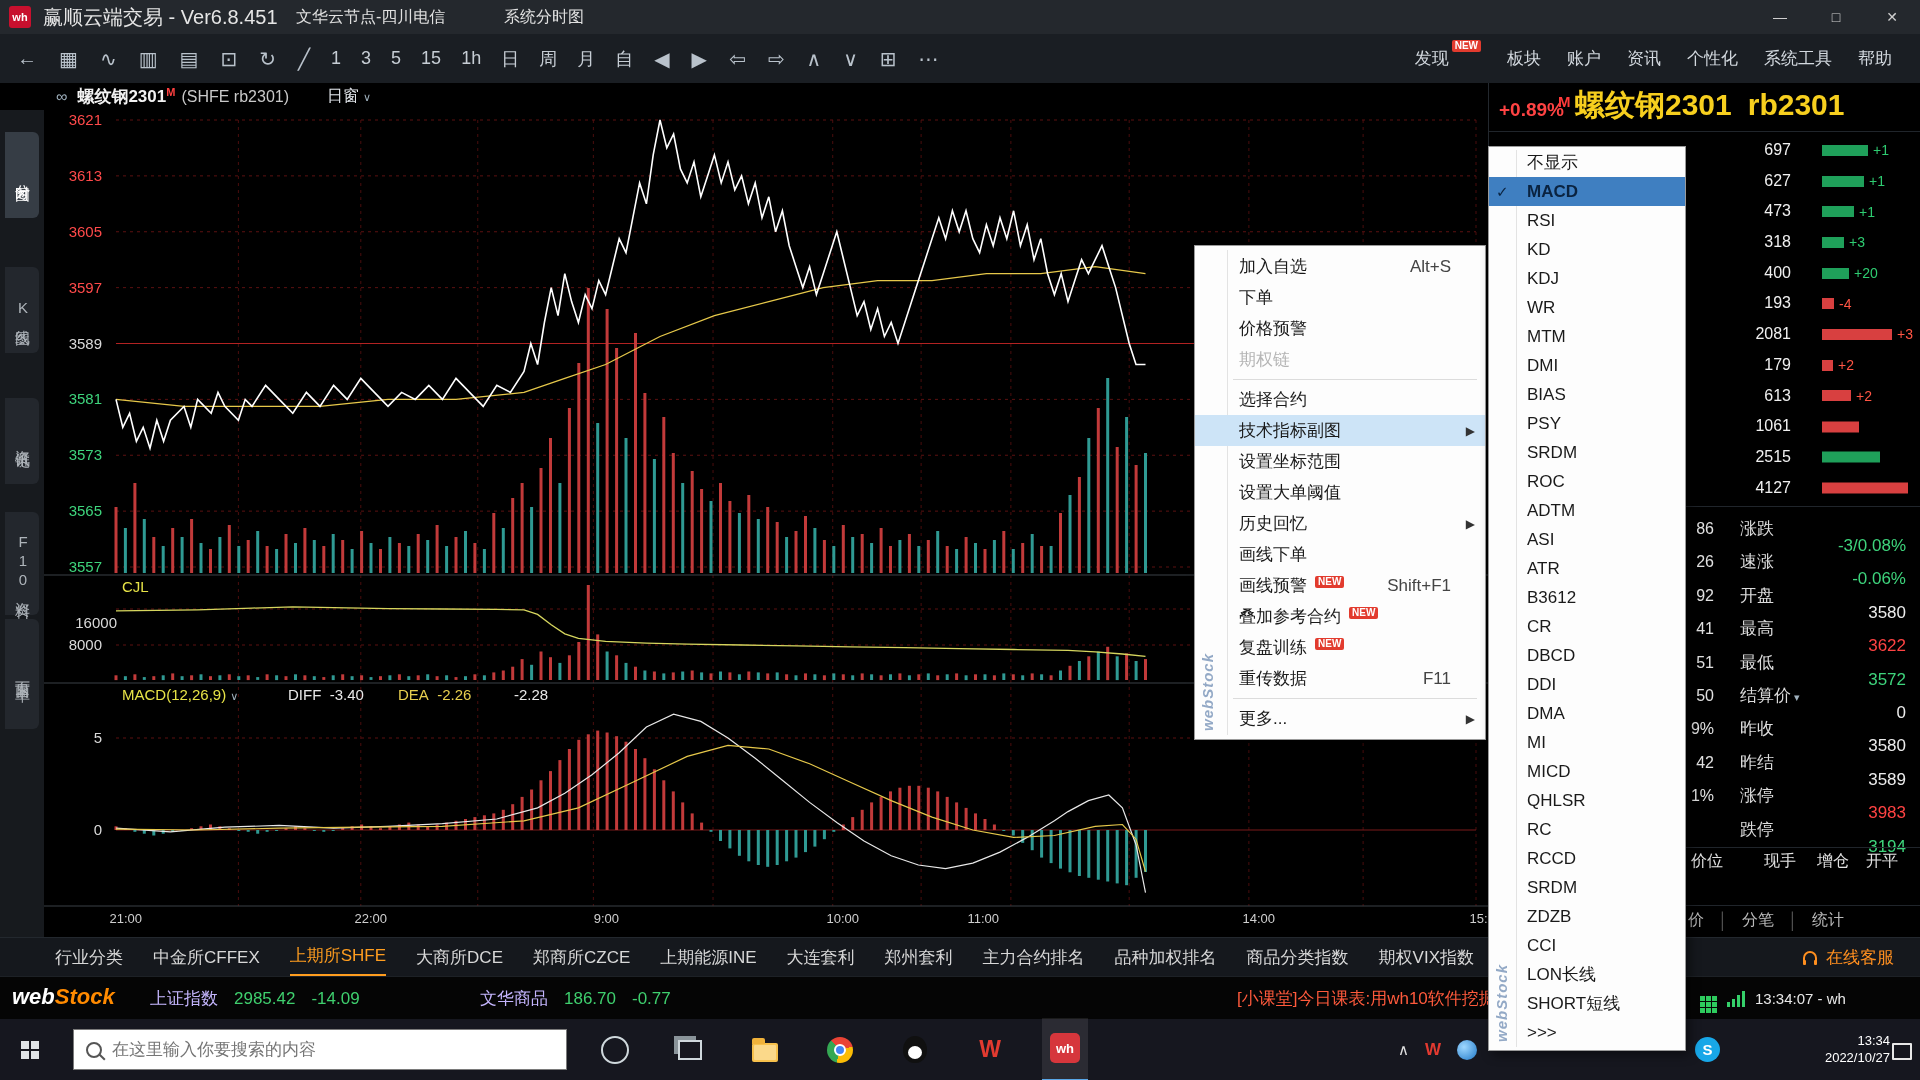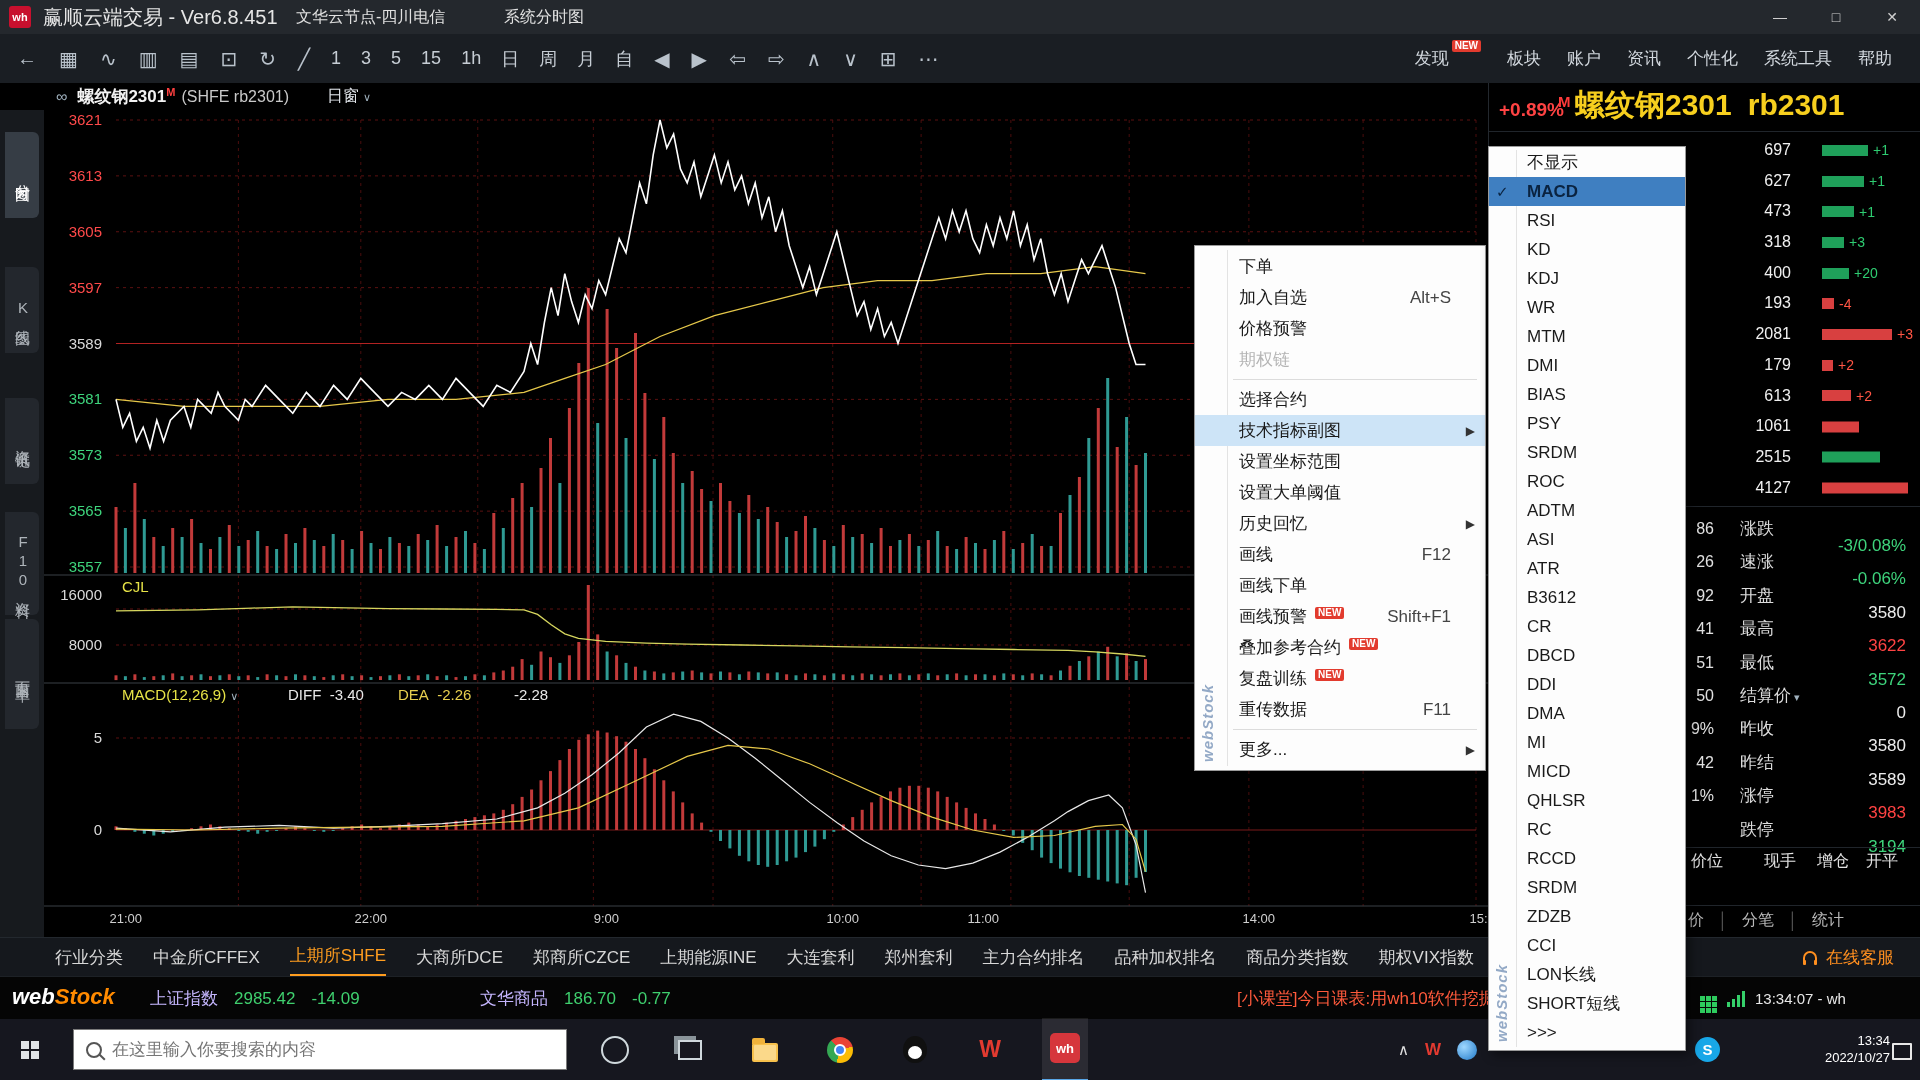--- a/index.html
+++ b/index.html
@@ -609,21 +609,21 @@
     <div id="price-axis">
         <div class="ax-label ax-up" style="top: 1px;">3621</div>
         <div class="ax-label ax-up" style="top: 56.875px;">3613</div>
         <div class="ax-label ax-up" style="top: 112.75px;">3605</div>
         <div class="ax-label ax-up" style="top: 168.625px;">3597</div>
         <div class="ax-label ax-flat" style="top: 224.5px;">3589</div>
         <div class="ax-label ax-down" style="top: 280.375px;">3581</div>
         <div class="ax-label ax-down" style="top: 336.25px;">3573</div>
         <div class="ax-label ax-down" style="top: 392.125px;">3565</div>
         <div class="ax-label ax-down" style="top: 448px;">3557</div>
-        <div class="ax-label ax-flat" style="top: 476px;">16000</div>
+        <div class="ax-label ax-flat" style="top: 504px; padding-left: 15px;">16000</div>
         <div class="ax-label ax-flat" style="top: 526px;">8000</div>
         <div class="ax-label ax-flat" style="top: 619px;">5</div>
         <div class="ax-label ax-flat" style="top: 711px;">0</div>
       </div>
     <div class="cjl-label">CJL</div>
     <div class="macd-row">
       <span class="m-name"><span>MACD(12,26,9)</span><span class="dd2">∨</span></span>
       <span class="m-diff"><span>DIFF</span>&nbsp;&nbsp;<span>-3.40</span></span>
       <span class="m-dea"><span>DEA</span>&nbsp;&nbsp;<span>-2.26</span></span>
       <span class="m-val">-2.28</span>
@@ -894,25 +894,25 @@
       <div>13:34</div>
       <div>2022/10/27</div>
     </div>
     <div class="notif"></div>
   </div>
 
   <div class="ctx-menu">
     <div class="gutter-line"></div>
     <div id="ctx-items">
         <div class="menu-item">
-          <span class="mi-label">下单</span>
-        </div>
-        <div class="menu-item">
           <span class="mi-label">加入自选</span>
           <span class="mi-short">Alt+S</span>
+        </div>
+        <div class="menu-item">
+          <span class="mi-label">下单</span>
         </div>
         <div class="menu-item">
           <span class="mi-label">价格预警</span>
         </div>
         <div class="menu-item dis">
           <span class="mi-label">期权链</span>
         </div>
         <div class="menu-sep"></div>
         <div class="menu-item">
           <span class="mi-label">选择合约</span>
@@ -925,24 +925,20 @@
           <span class="mi-label">设置坐标范围</span>
         </div>
         <div class="menu-item">
           <span class="mi-label">设置大单阈值</span>
         </div>
         <div class="menu-item">
           <span class="mi-label">历史回忆</span>
           <span class="mi-arrow">▶</span>
         </div>
         <div class="menu-item">
-          <span class="mi-label">画线</span>
-          <span class="mi-short">F12</span>
-        </div>
-        <div class="menu-item">
           <span class="mi-label">画线下单</span>
         </div>
         <div class="menu-item">
           <span class="mi-label">画线预警</span>
           <span class="new-badge">NEW</span>
           <span class="mi-short">Shift+F1</span>
         </div>
         <div class="menu-item">
           <span class="mi-label">叠加参考合约</span>
           <span class="new-badge">NEW</span>

